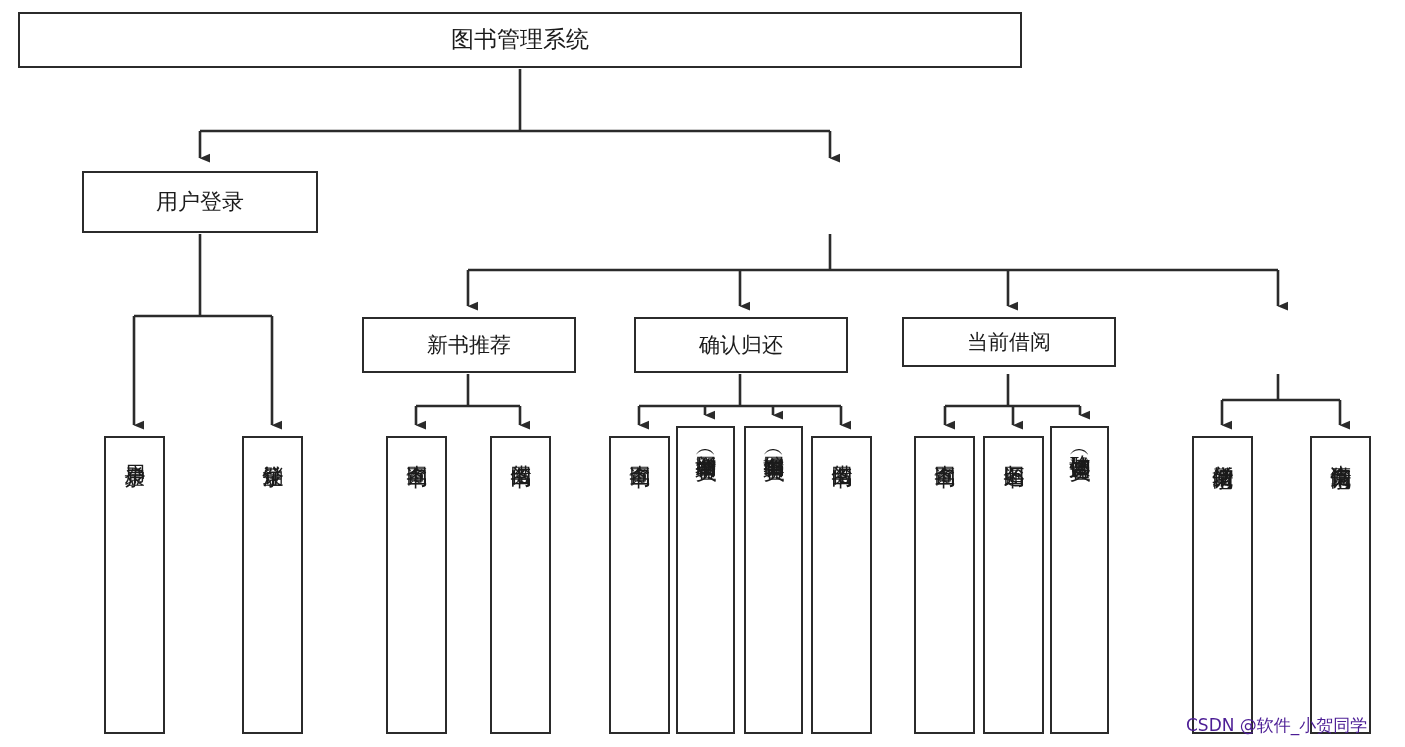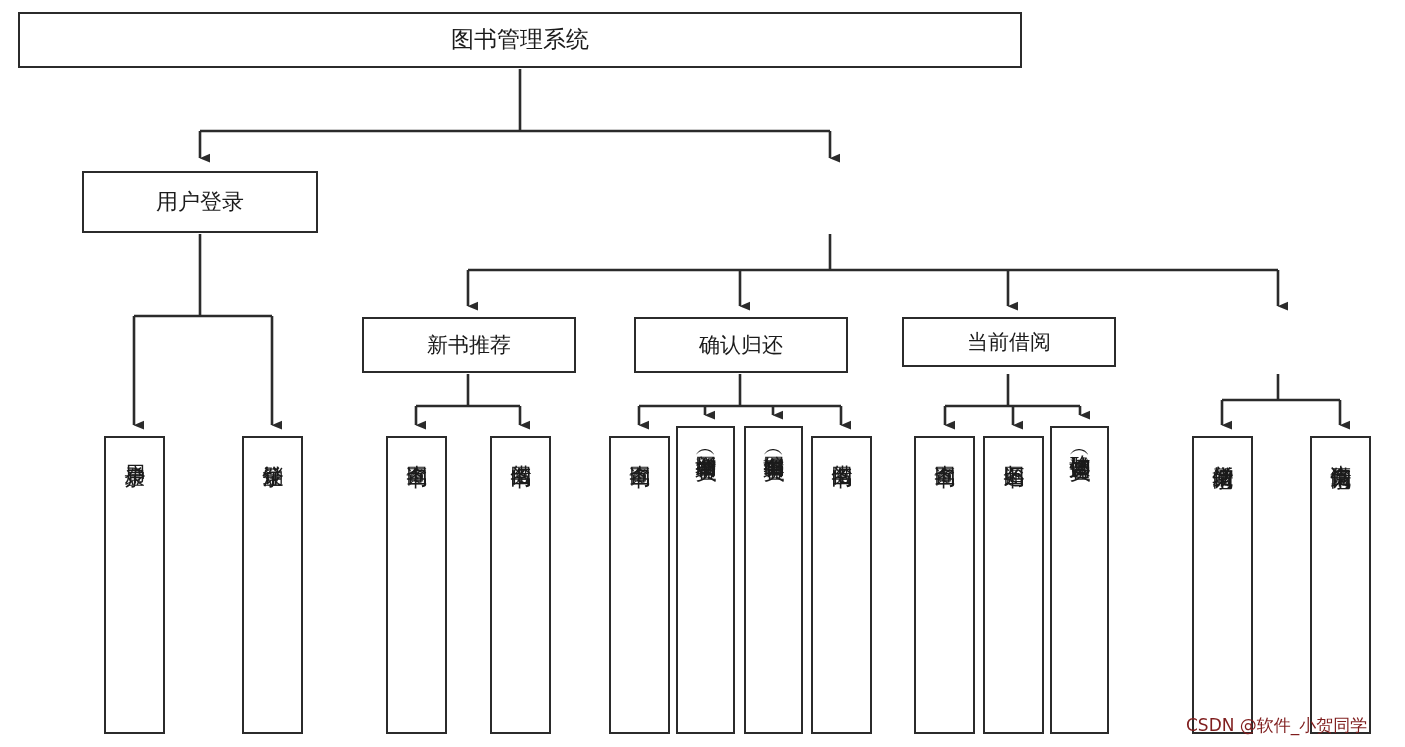--- a/index.html
+++ b/index.html
@@ -59,21 +59,21 @@
     white-space: nowrap;
   }
   .node .label {
     white-space: nowrap;
   }
   #watermark {
     position: absolute;
     left: 1186px;
     top: 714px;
     font-size: 17px;
-    color: #7f1d1d;
+    color: #4c1d95;
     white-space: nowrap;
     z-index: 5;
   }
 </style>
 </head>
 <body>
 
 <div id="canvas">
 
   <svg id="edges" viewBox="0 0 1405 747" xmlns="http://www.w3.org/2000/svg">

